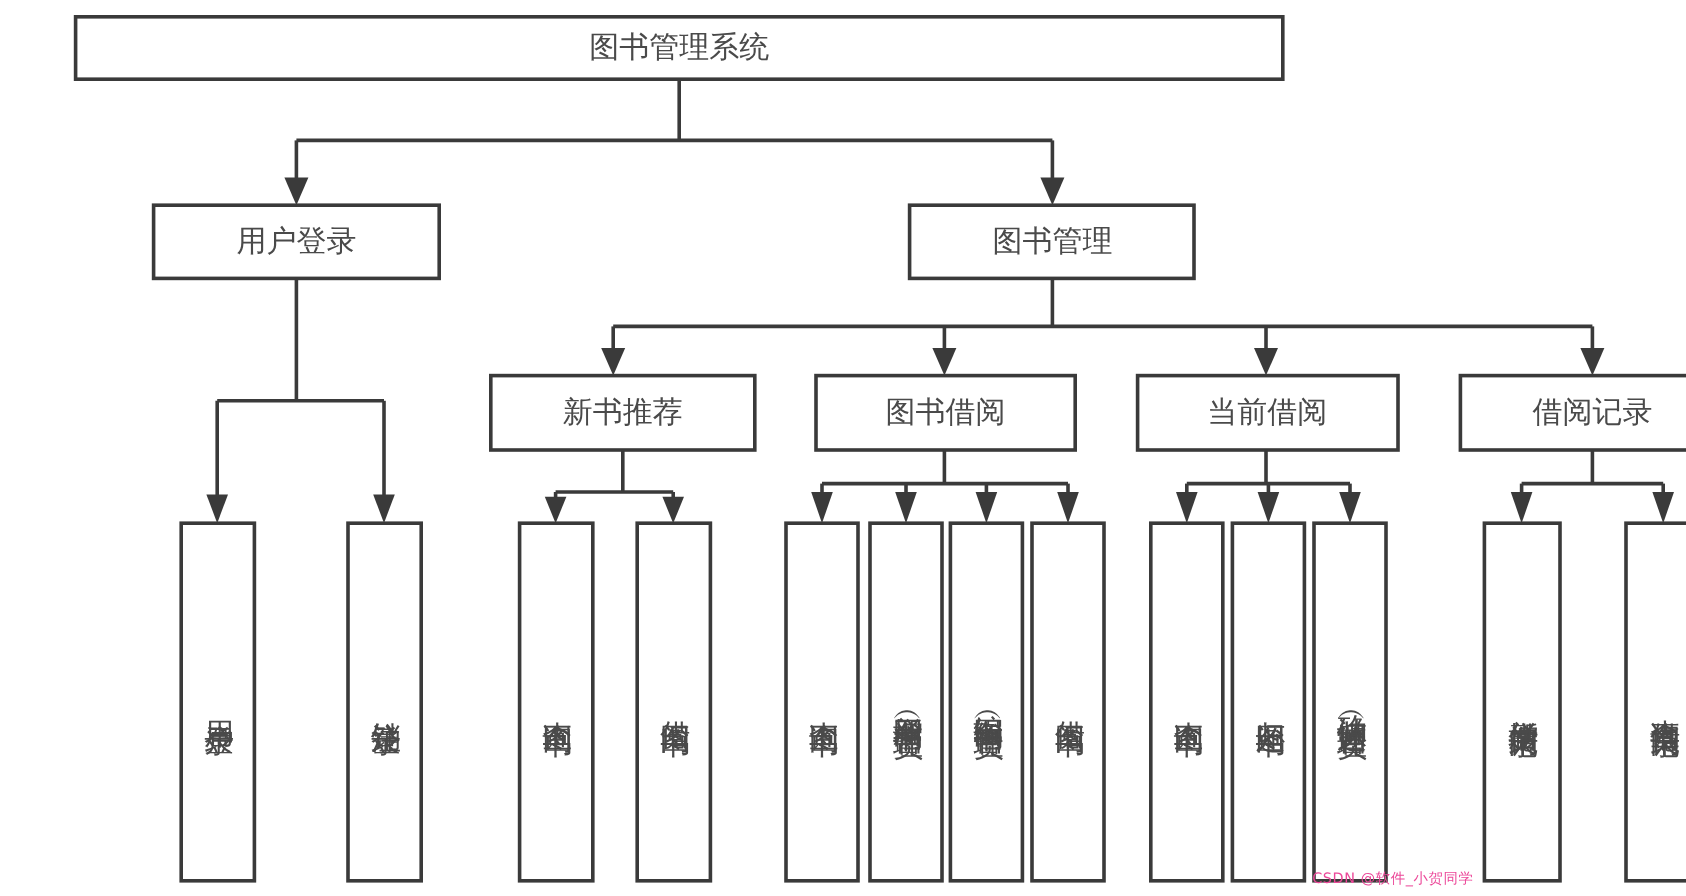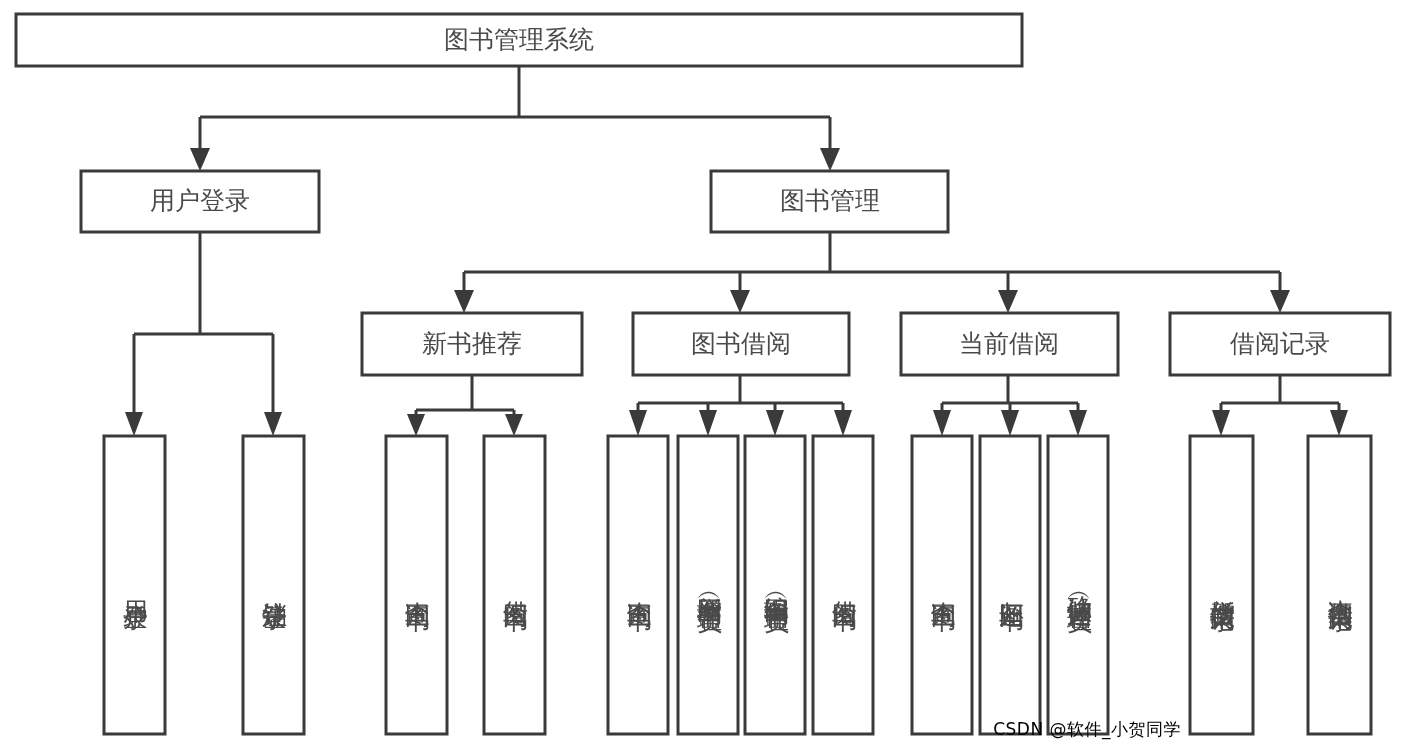--- a/index.html
+++ b/index.html
@@ -13,20 +13,21 @@
     font-family: "DejaVu Sans", "Liberation Sans", sans-serif;
     overflow: hidden;
     position: relative;
   }
   #diagram-root {
     position: absolute;
     left: 0;
     top: 0;
     width: 1189px;
     height: 747px;
+    padding-left: 47px;
   }
   svg.diagram {
     display: block;
     width: 1405px;
     height: 747px;
   }
   .node-rect {
     fill: #ffffff;
     stroke: #3a3a3a;
     stroke-width: 3;
@@ -52,22 +53,22 @@
     fill: none;
   }
   .arrow-head {
     fill: #3a3a3a;
     stroke: none;
   }
   .watermark {
     position: absolute;
     right: 8px;
     bottom: 6px;
-    font-size: 17px;
-    color: #000000;
+    font-size: 12px;
+    color: #ec4899;
     font-family: "DejaVu Sans", "Liberation Sans", sans-serif;
     white-space: nowrap;
     letter-spacing: 0.5px;
     margin-top: 32px;
   }
 </style>
 </head>
 <body>
 
 <div id="diagram-root">

